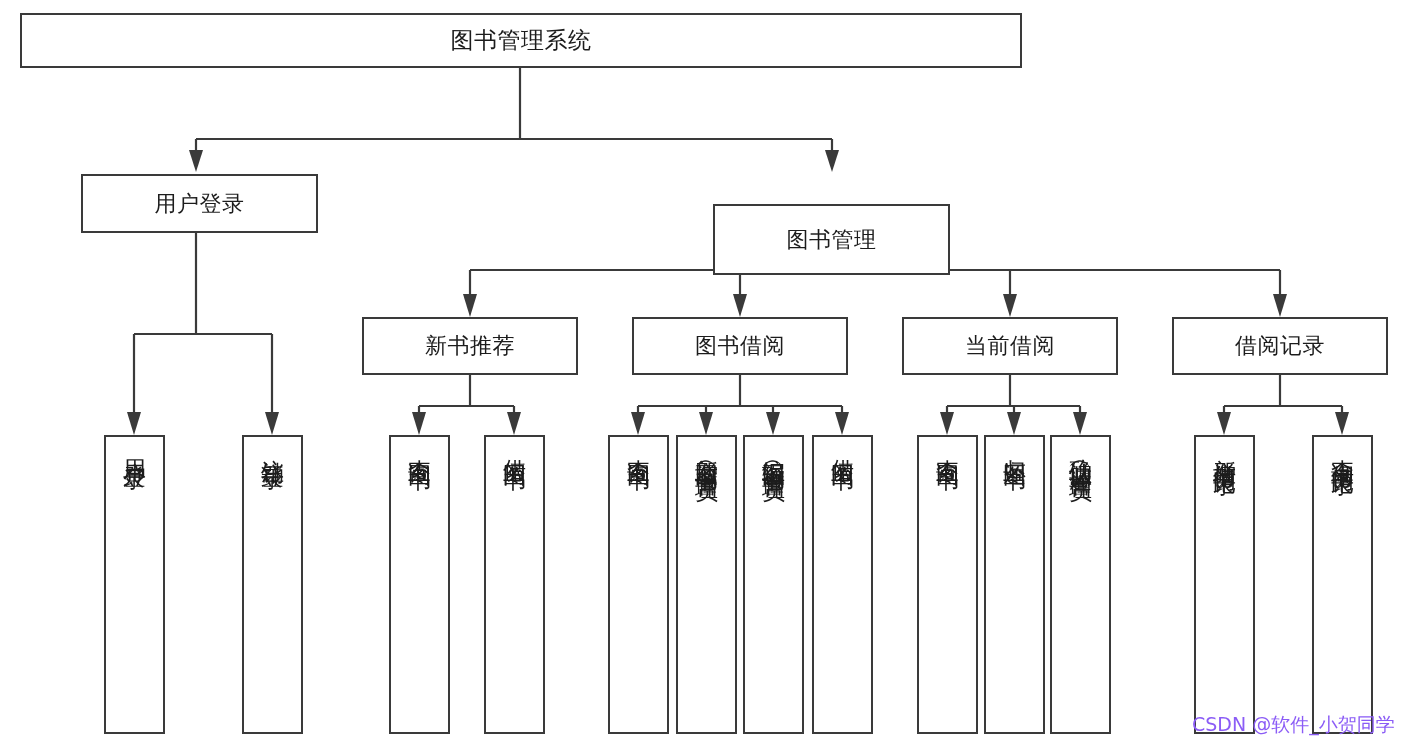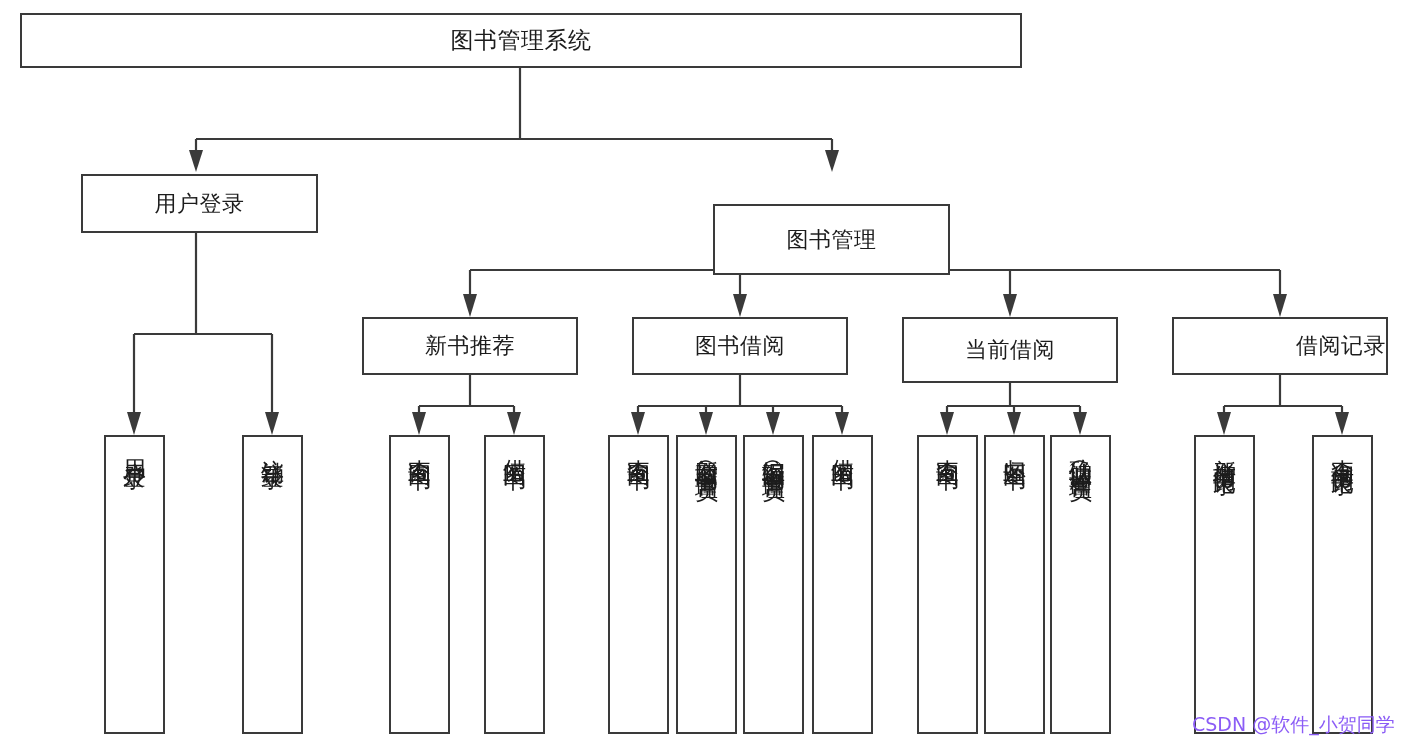--- a/index.html
+++ b/index.html
@@ -158,24 +158,24 @@
   <div class="node h-node" style="left:713px; top:174px; width:237px; height:71px;margin-top:30px;">
     <span class="node-label">图书管理</span>
   </div>
 
   <div class="node h-node" style="left:632px; top:317px; width:216px; height:58px;">
     <span class="node-label">图书借阅</span>
   </div>
   <div class="node h-node" style="left:362px; top:317px; width:216px; height:58px;">
     <span class="node-label">新书推荐</span>
   </div>
-  <div class="node h-node" style="left:902px; top:317px; width:216px; height:66px;">
+  <div class="node h-node" style="left:902px; top:317px; width:216px; height:58px;">
     <span class="node-label">当前借阅</span>
   </div>
-  <div class="node h-node" style="left:1172px; top:317px; width:216px; height:58px;justify-content:flex-end;">
+  <div class="node h-node" style="left:1172px; top:317px; width:216px; height:58px;">
     <span class="node-label">借阅记录</span>
   </div>
 
   <div class="node leaf" style="left:104px; top:435px; width:61px; height:299px;">
     <span class="node-label">用户登录</span>
   </div>
   <div class="node leaf" style="left:242px; top:435px; width:61px; height:299px;">
     <span class="node-label">注销登录</span>
   </div>
 

